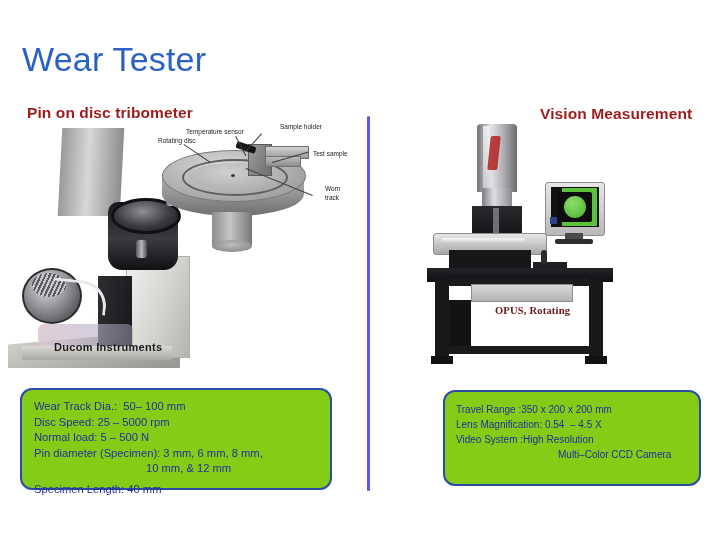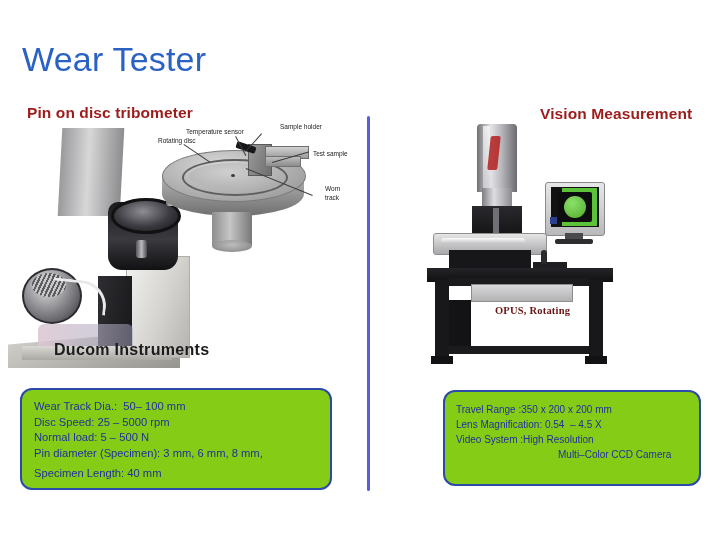--- a/index.html
+++ b/index.html
@@ -158,21 +158,21 @@
     border-radius: 6px;
   }
   #tb-feet {
     position: absolute;
     left: 14px; top: 218px; width: 150px; height: 14px;
     background: linear-gradient(180deg,#d9d8d4,#a9a8a3);
   }
   #label-ducom {
     position: absolute;
     left: 54px; top: 341px;
-    font-size: 16px;
+    font-size: 11px;
     font-weight: bold;
     color: #1c1c1c;
     letter-spacing: 0.3px;
     white-space: nowrap;
   }
 
   
   #diagram-disc {
     position: absolute;
     left: 150px;
@@ -560,20 +560,21 @@
   <div id="vm-bench-footR"></div>
 </div>
 <div id="label-opus">OPUS, Rotating</div>
 
 <div id="spec-box-left" class="spec-box">
   <div class="spec-list">
     <div class="spec-line">Wear Track Dia.:  50– 100 mm</div>
     <div class="spec-line">Disc Speed: 25 – 5000 rpm</div>
     <div class="spec-line">Normal load: 5 – 500 N</div>
     <div class="spec-line">Pin diameter (Specimen): 3 mm, 6 mm, 8 mm,</div>
+    <div class="spec-line indent-1">10 mm, &amp; 12 mm</div>
     <div class="spec-line gap-top">Specimen Length: 40 mm</div>
   </div>
 </div>
 
 <div id="spec-box-right" class="spec-box">
   <div class="spec-list right">
     <div class="spec-line">Travel Range :350 x 200 x 200 mm</div>
     <div class="spec-line">Lens Magnification: 0.54  – 4.5 X</div>
     <div class="spec-line">Video System :High Resolution</div>
     <div class="spec-line indent-2">Multi–Color CCD Camera</div>

